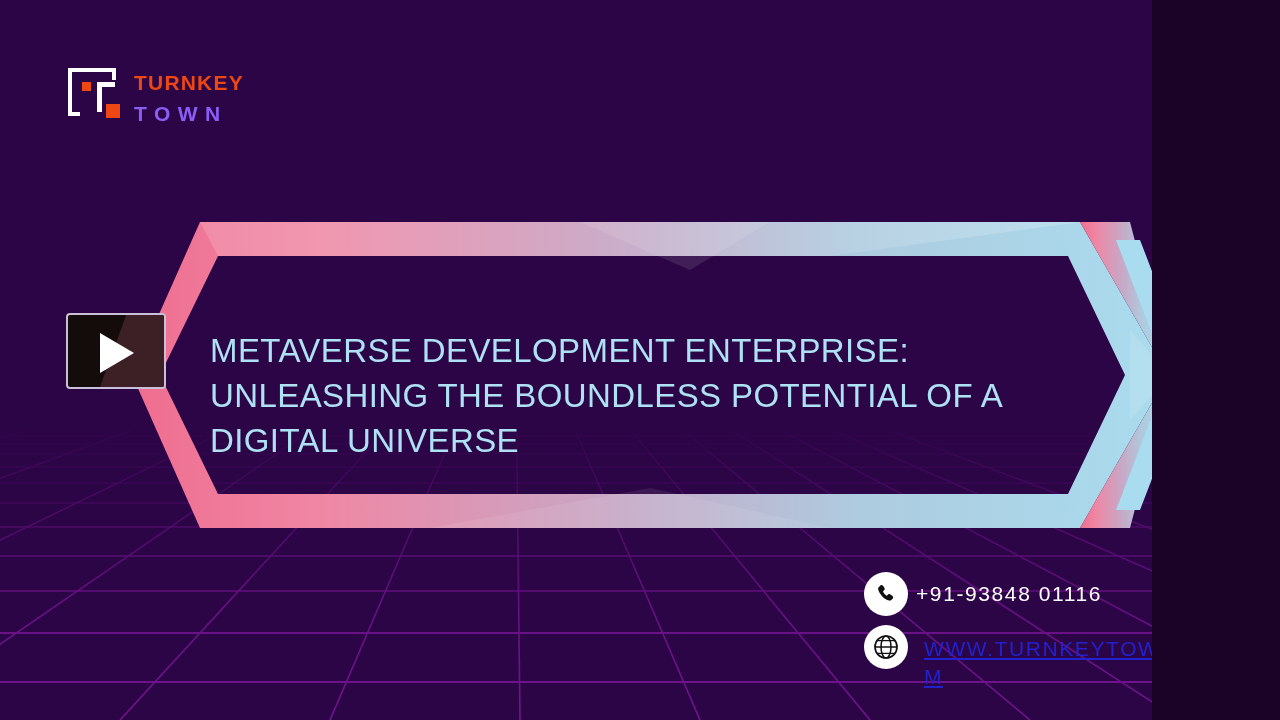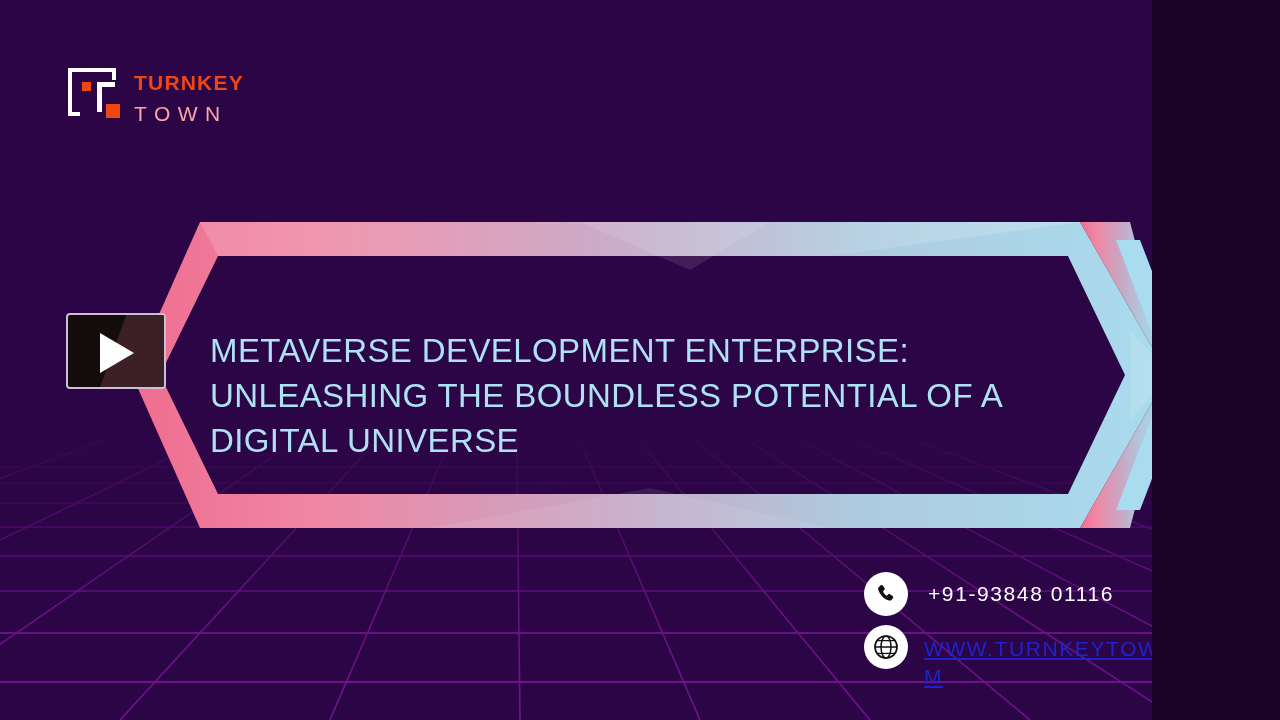--- a/index.html
+++ b/index.html
@@ -56,23 +56,23 @@
     display: block;
     color: #ee4713;
     font-size: 21px;
     font-weight: bold;
     letter-spacing: 1.2px;
     line-height: 22px;
     white-space: nowrap;
   }
   .logo-town {
     display: block;
-    color: #fca5a5;
+    color: #8b5cf6;
     font-size: 21px;
-    font-weight: normal;
+    font-weight: bold;
     letter-spacing: 7.5px;
     line-height: 24px;
     margin-top: 8px;
     white-space: nowrap;
   }
 
   
   .hex-banner {
     position: absolute;
     left: 130px;
@@ -145,21 +145,21 @@
     flex: 0 0 auto;
     width: 44px;
     height: 44px;
     border-radius: 50%;
     background: #ffffff;
     display: flex;
     align-items: center;
     justify-content: center;
   }
   .contact-text {
-    margin-left: 20px;
+    margin-left: 8px;
     color: #ffffff;
     font-size: 21px;
     letter-spacing: 1.6px;
     line-height: 44px;
     white-space: nowrap;
   }
   .contact-link {
     margin-left: 16px;
     margin-top: 10px;
     color: #2222cc;

